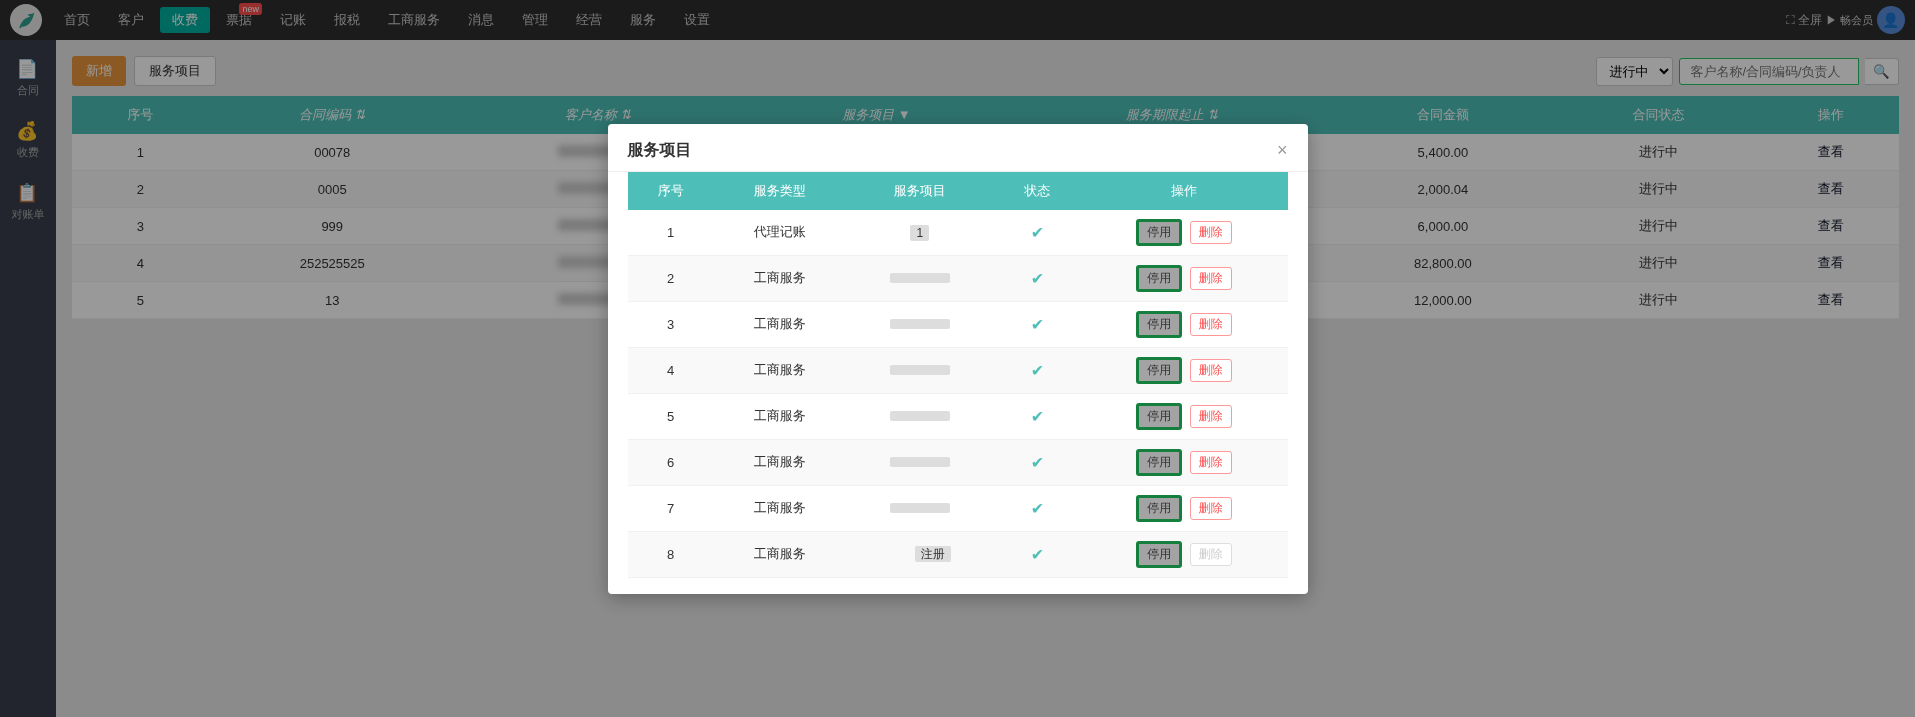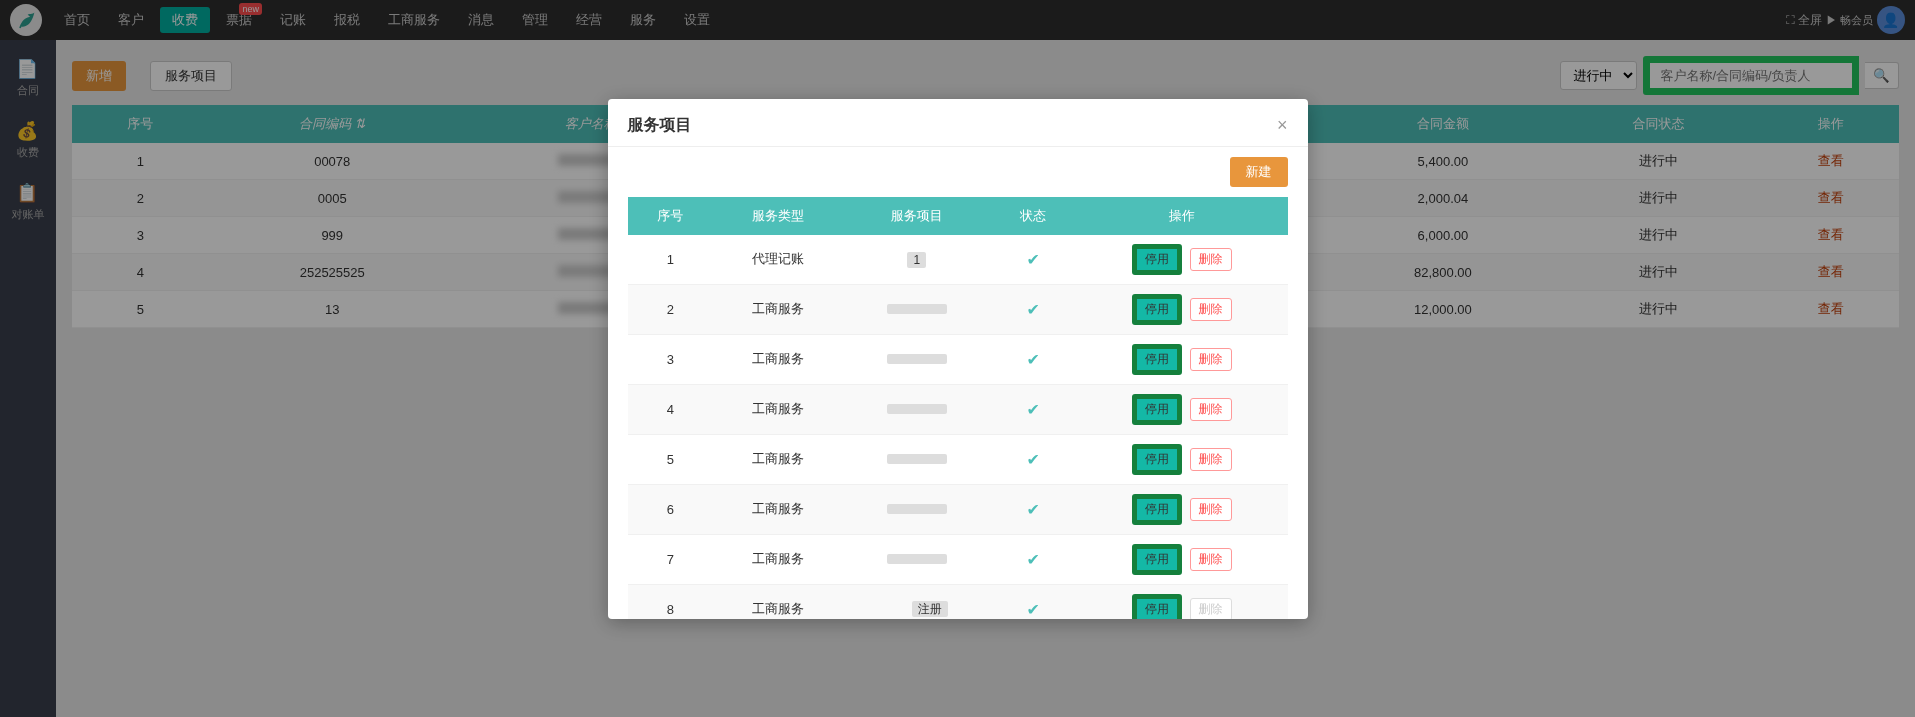--- a/index.html
+++ b/index.html
@@ -48,55 +48,55 @@
       display: flex; flex-direction: column; align-items: center;
       color: #aaa; cursor: pointer; padding: 8px 6px; border-radius: 4px;
       width: 50px; text-align: center; font-size: 11px; gap: 3px;
     }
     .sidebar-icon { font-size: 18px; }
 
     
     .main { flex: 1; overflow: auto; padding: 16px; background: #e8e8e8; }
 
     
-    .toolbar { display: flex; align-items: center; gap: 24px; margin-bottom: 10px; }
+    .toolbar { display: flex; align-items: center; gap: 8px; margin-bottom: 10px; }
     .btn-new-contract {
       background: #e8963c; color: #fff; border: none; padding: 6px 14px;
       border-radius: 3px; cursor: pointer; font-size: 13px;
     }
     .btn-service-items {
       background: #fff; border: 1px solid #ccc; padding: 5px 14px;
       border-radius: 3px; cursor: pointer; font-size: 13px; color: #333;
     }
     .toolbar-right { margin-left: auto; display: flex; align-items: center; gap: 6px; }
     .status-select {
       padding: 5px 8px; border: 1px solid #ccc; border-radius: 3px;
       font-size: 13px; background: #fff; cursor: pointer;
     }
     .search-input {
-      padding: 5px 10px; border: 7px solid #22c55e; border-radius: 3px 0 0 3px;
-      font-size: 13px; outline: none; width: 216px;
+      padding: 5px 10px; border: 1px solid #22c55e; border-radius: 3px 0 0 3px;
+      font-size: 13px; outline: none; width: 180px;
     }
     .search-btn {
       background: #fff; border: 1px solid #ccc; border-left: none;
       padding: 5px 8px; border-radius: 0 3px 3px 0; cursor: pointer; color: #888;
     }
 
     
     .data-table { width: 100%; border-collapse: collapse; background: #fff; }
     .data-table thead tr { background: #4dbfb8; color: #fff; }
     .data-table thead th {
       padding: 10px 12px; text-align: center; font-weight: normal; font-size: 13px;
     }
     .data-table thead th.sortable { cursor: pointer; font-style: italic; }
     .data-table tbody tr { border-bottom: 1px solid #f0f0f0; }
     .data-table tbody tr:nth-child(even) { background: #f9f9f9; }
     .data-table tbody td { padding: 9px 12px; text-align: center; font-size: 13px; }
     .status-active { color: #333; }
-    .action-link { color: #c2410c; cursor: pointer; text-decoration: none; }
+    .action-link { color: #0f172a; cursor: pointer; text-decoration: none; }
     .blurred { filter: blur(3px); }
 
     
     .overlay {
       position: fixed; top: 0; left: 0; right: 0; bottom: 0;
       background: rgba(0,0,0,0.4); z-index: 2000;
       display: flex; align-items: center; justify-content: center;
     }
 
     
@@ -127,21 +127,21 @@
     .modal-table { width: 100%; border-collapse: collapse; }
     .modal-table thead tr { background: #4dbfb8; color: #fff; }
     .modal-table thead th {
       padding: 10px 12px; text-align: center; font-weight: normal; font-size: 13px;
     }
     .modal-table tbody tr { border-bottom: 1px solid #f0f0f0; }
     .modal-table tbody tr:nth-child(even) { background: #f9f9f9; }
     .modal-table tbody td { padding: 9px 12px; text-align: center; font-size: 13px; }
     .check-icon { color: #4dbfb8; font-size: 16px; }
     .btn-stop {
-      background: #14b8a6; border: 5px solid #15803d; color: #333;
+      background: #a3a3a3; border: 3px solid #15803d; color: #333;
       padding: 2px 8px; border-radius: 3px; cursor: pointer; font-size: 12px;
       margin-right: 4px;
     }
     .btn-delete {
       background: #fff; border: 1px solid #ff9999; color: #ff5050;
       padding: 2px 8px; border-radius: 3px; cursor: pointer; font-size: 12px;
     }
     .btn-delete.dim { color: #ccc; border-color: #ddd; }
   </style>
 </head>
@@ -283,23 +283,20 @@
 
   </main>
 </div>
 
 <div class="overlay">
   <div class="modal">
     <div class="modal-header">
       <span class="modal-title">服务项目</span>
       <button class="modal-close">×</button>
     </div>
-    <div class="modal-toolbar">
-      <button class="btn-new-modal">新建</button>
-    </div>
     <div class="modal-body">
       <table class="modal-table">
         <thead>
           <tr>
             <th>序号</th>
             <th>服务类型</th>
             <th>服务项目</th>
             <th>状态</th>
             <th>操作</th>
           </tr>

